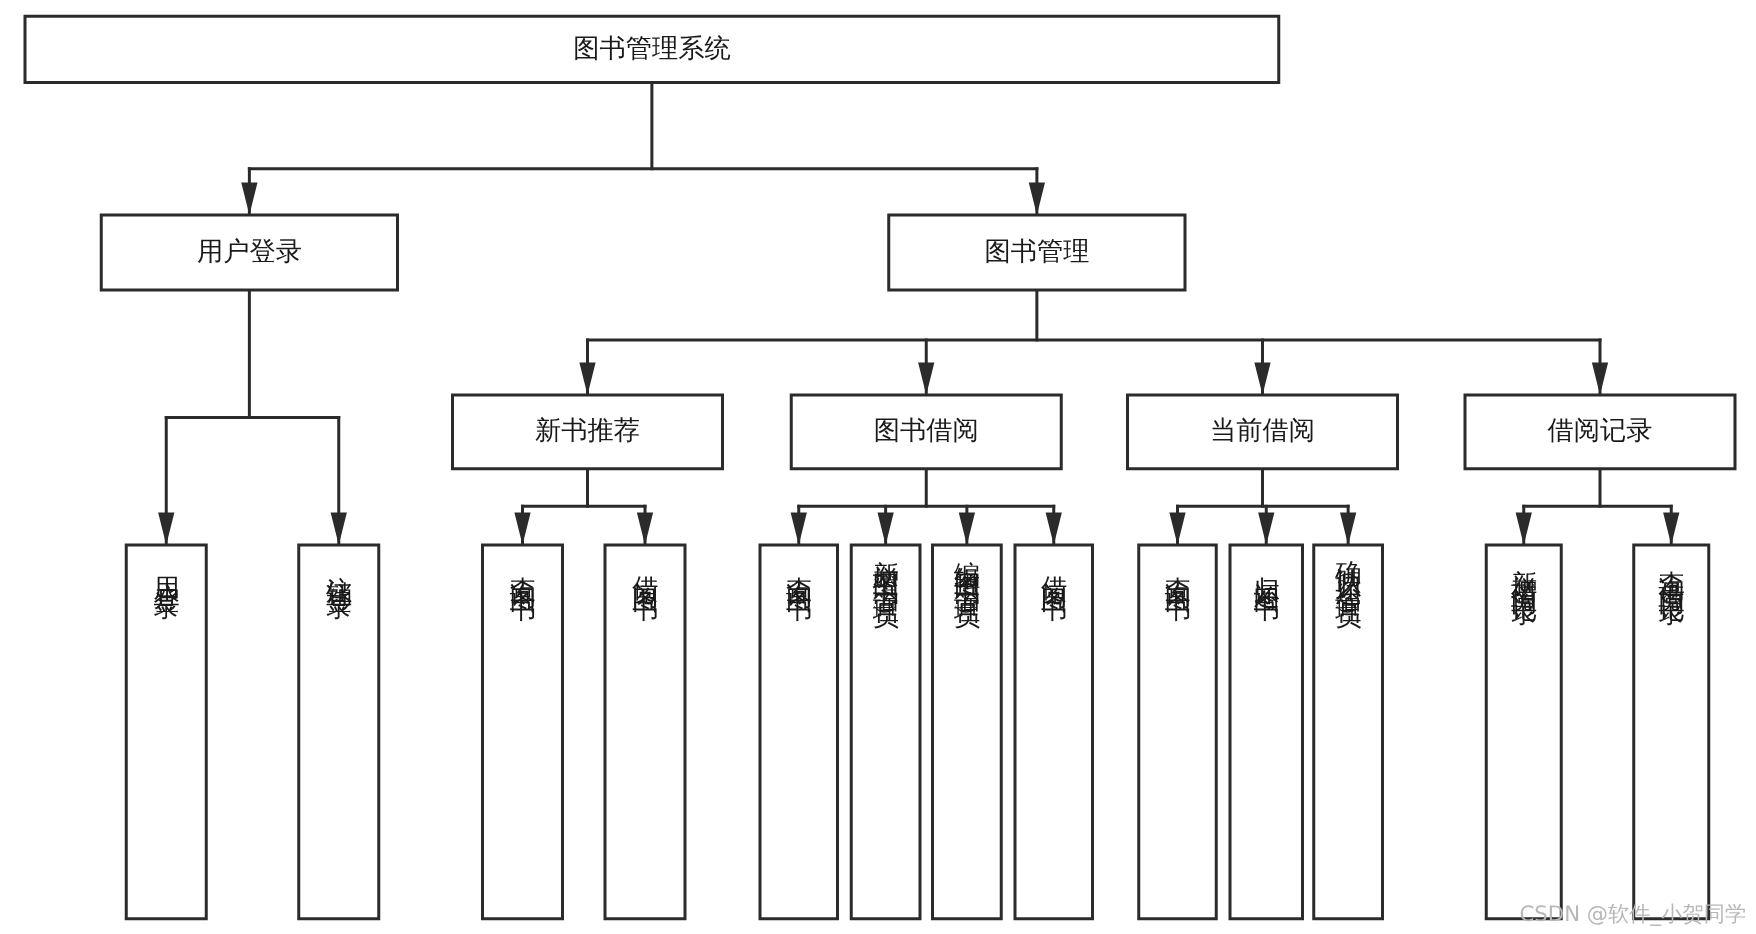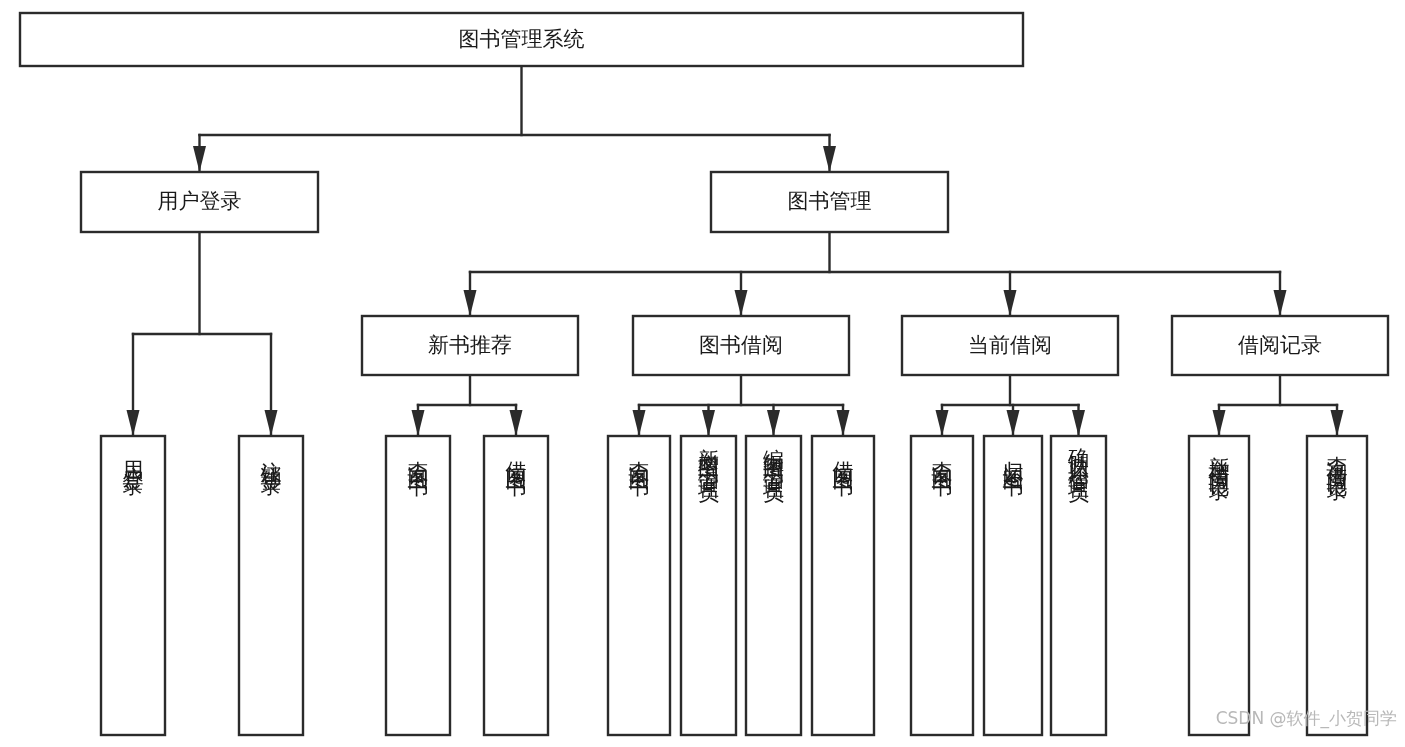--- a/index.html
+++ b/index.html
@@ -47,21 +47,21 @@
     fill: none;
     stroke-linecap: square;
   }
   .arrow-head {
     fill: #2b2b2b;
     stroke: none;
   }
   .watermark {
     position: absolute;
     right: 8px;
-    bottom: 17px;
+    bottom: 4px;
     font-family: "DejaVu Sans", "Liberation Sans", sans-serif;
     font-size: 17px;
     color: #b8b8b8;
     white-space: nowrap;
     user-select: none;
     pointer-events: none;
   }
 </style>
 </head>
 <body>

